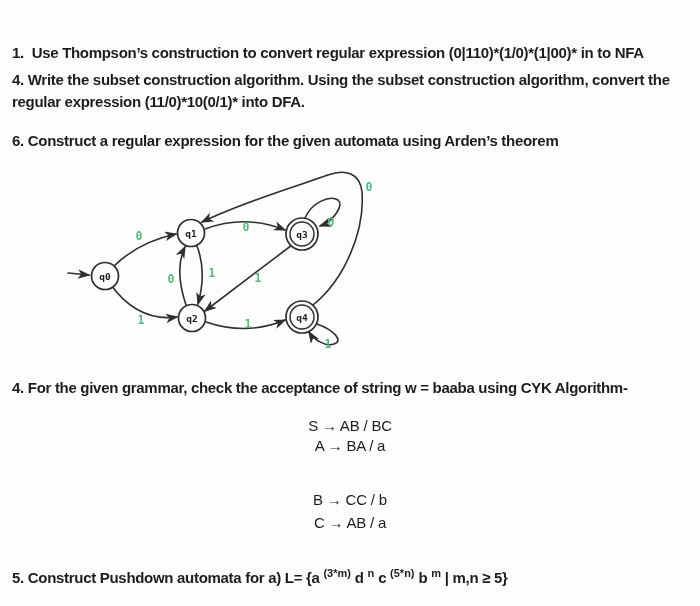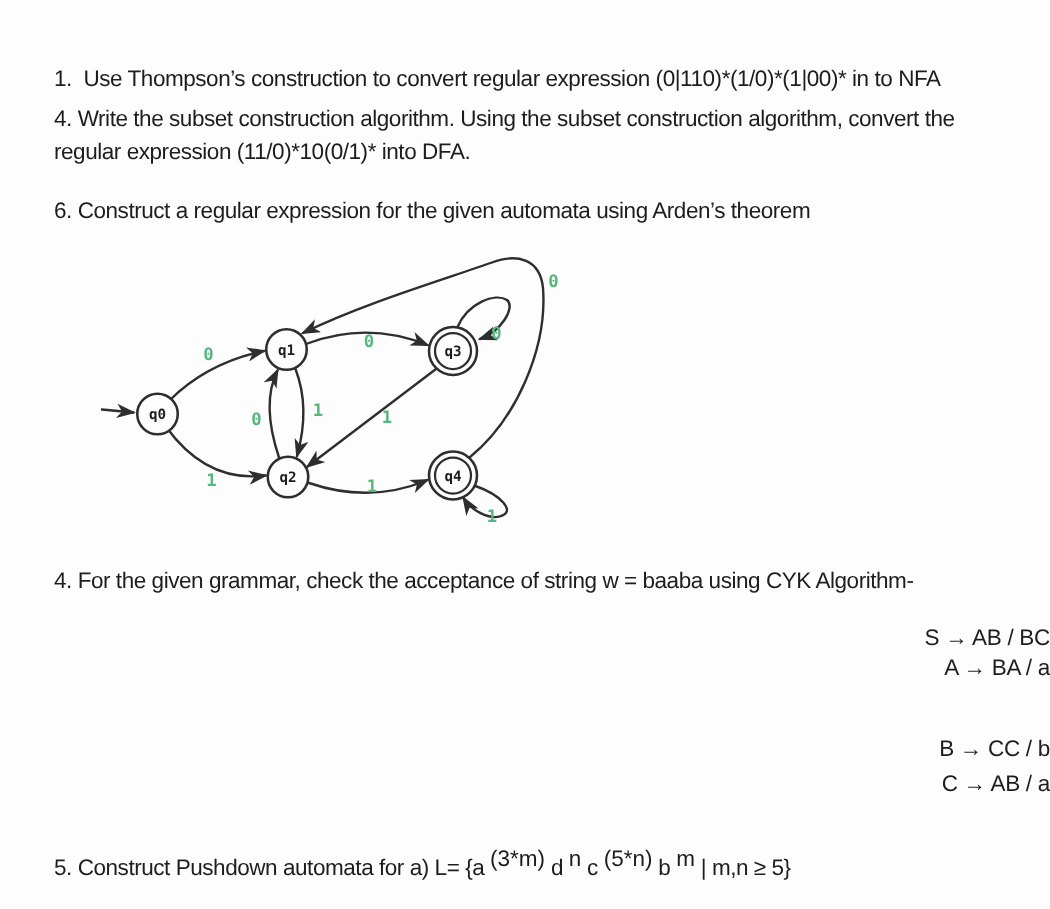--- a/index.html
+++ b/index.html
@@ -6,36 +6,37 @@
   body {
     width:700px; height:606px;
     background:#fdfdfd;
     color:#1d1d1f;
     font-family:"Liberation Sans", sans-serif;
     position:relative;
     overflow:hidden;
   }
   .line {
     position:absolute;
-    left:36px;
+    left:12px;
     font-size:15px;
     letter-spacing:-0.3px;
     line-height:18px;
     white-space:nowrap;
+    font-weight:bold;
   }
   .gline {
     position:absolute;
     left:0; width:700px;
-    text-align:right;
+    text-align:center;
     font-size:15px;
     letter-spacing:-0.2px;
     line-height:18px;
     white-space:nowrap;
   }
-  sup.exp { font-size:15px; letter-spacing:0; }
+  sup.exp { font-size:11px; letter-spacing:0; }
   #diagram-wrap { position:absolute; left:0; top:152px; width:450px; height:205px; }
   .edge { fill:none; stroke:#2e2e2e; stroke-width:1.6; stroke-linecap:round; }
   .state { fill:#fdfdfd; stroke:#2e2e2e; stroke-width:1.7; }
   .inner { fill:none; stroke:#2e2e2e; stroke-width:1.5; }
   .sl { font-family:"DejaVu Sans Mono", monospace; font-weight:bold; font-size:9.5px; fill:#1d1d1f; text-anchor:middle; }
   .tl { font-family:"DejaVu Sans Mono", monospace; font-weight:bold; font-size:11.5px; fill:#57b87b; text-anchor:middle; }
 </style>
 </head>
 <body>
 

